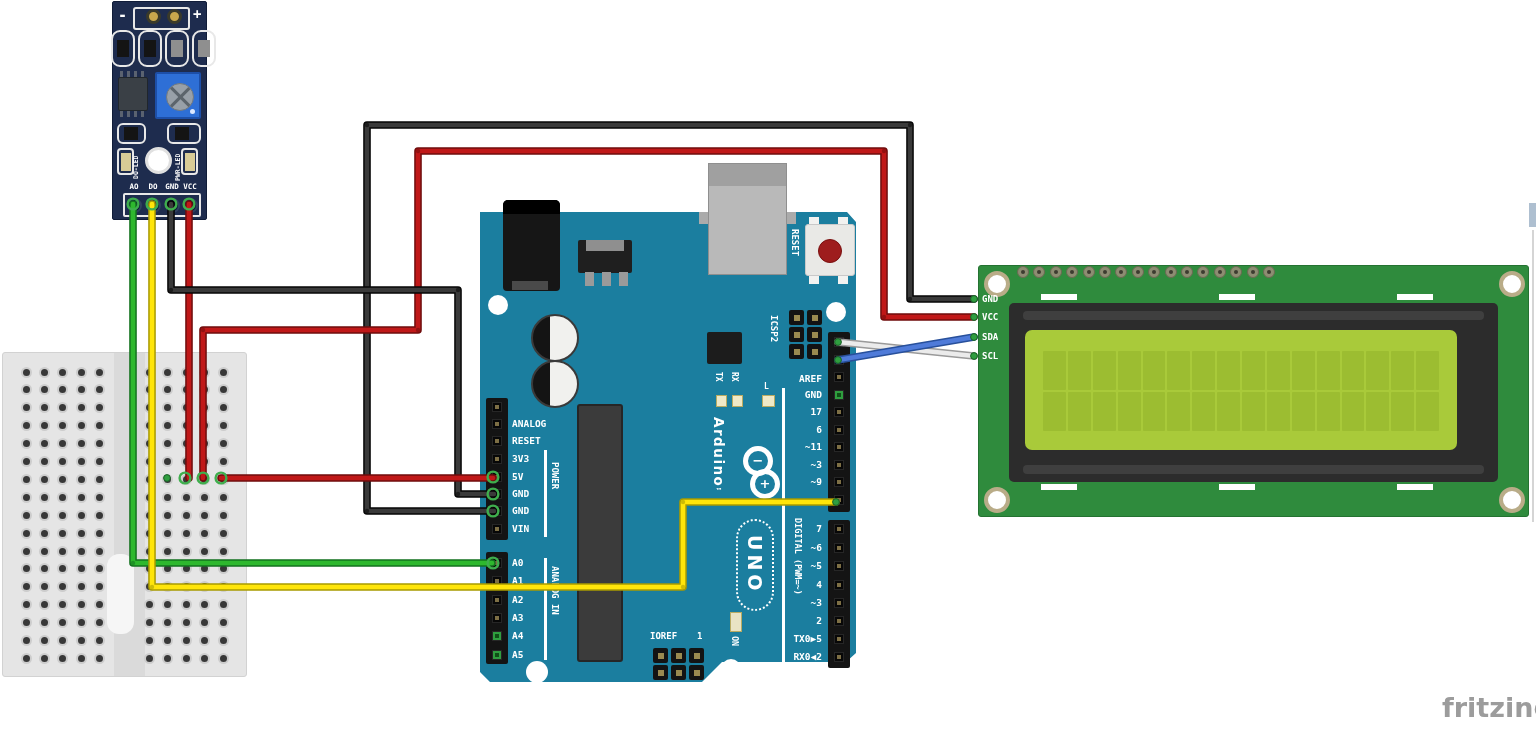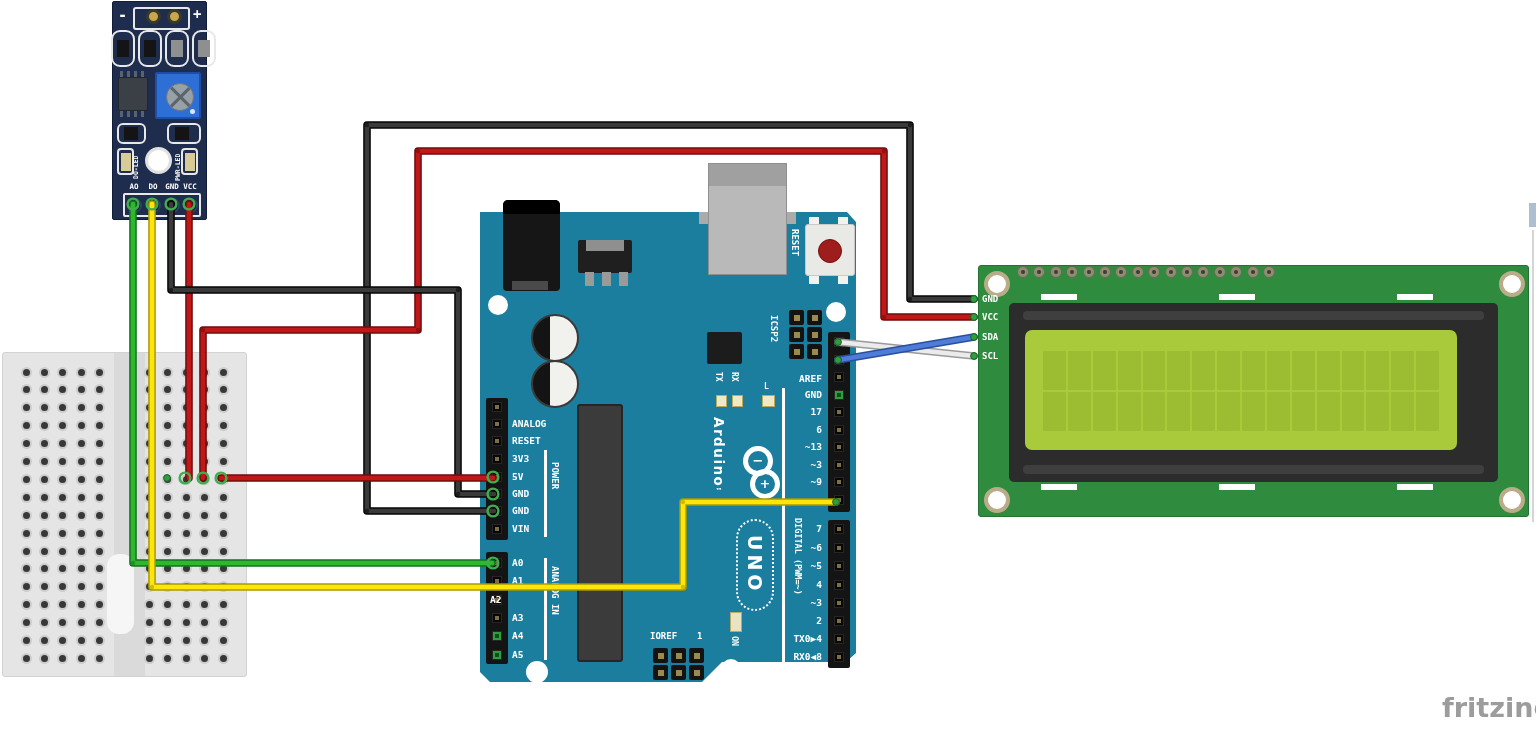--- a/index.html
+++ b/index.html
@@ -331,63 +331,63 @@
         <div class="apin" style="left: 834px; top: 355px;"></div>
         <div class="apin" style="left: 834px; top: 372px;"></div>
         <div class="plabel" style="top: 373px; left: 764px; width: 58px; text-align: right;">AREF</div>
         <div class="apin green" style="left: 834px; top: 390px;"></div>
         <div class="plabel" style="top: 389px; left: 764px; width: 58px; text-align: right;">GND</div>
         <div class="apin" style="left: 834px; top: 407px;"></div>
         <div class="plabel" style="top: 406px; left: 764px; width: 58px; text-align: right;">17</div>
         <div class="apin" style="left: 834px; top: 425px;"></div>
         <div class="plabel" style="top: 424px; left: 764px; width: 58px; text-align: right;">6</div>
         <div class="apin" style="left: 834px; top: 442px;"></div>
-        <div class="plabel" style="top: 441px; left: 764px; width: 58px; text-align: right;">~13</div>
+        <div class="plabel" style="top: 441px; left: 764px; width: 58px; text-align: right;">~11</div>
         <div class="apin" style="left: 834px; top: 460px;"></div>
         <div class="plabel" style="top: 459px; left: 764px; width: 58px; text-align: right;">~3</div>
         <div class="apin" style="left: 834px; top: 477px;"></div>
         <div class="plabel" style="top: 476px; left: 764px; width: 58px; text-align: right;">~9</div>
         <div class="apin" style="left: 834px; top: 495px;"></div>
         <div class="apin" style="left: 834px; top: 524px;"></div>
         <div class="plabel" style="top: 523px; left: 764px; width: 58px; text-align: right;">7</div>
         <div class="apin" style="left: 834px; top: 543px;"></div>
         <div class="plabel" style="top: 542px; left: 764px; width: 58px; text-align: right;">~6</div>
         <div class="apin" style="left: 834px; top: 561px;"></div>
         <div class="plabel" style="top: 560px; left: 764px; width: 58px; text-align: right;">~5</div>
         <div class="apin" style="left: 834px; top: 580px;"></div>
         <div class="plabel" style="top: 579px; left: 764px; width: 58px; text-align: right;">4</div>
         <div class="apin" style="left: 834px; top: 598px;"></div>
         <div class="plabel" style="top: 597px; left: 764px; width: 58px; text-align: right;">~3</div>
         <div class="apin" style="left: 834px; top: 616px;"></div>
         <div class="plabel" style="top: 615px; left: 764px; width: 58px; text-align: right;">2</div>
         <div class="apin" style="left: 834px; top: 634px;"></div>
-        <div class="plabel" style="top: 633px; left: 764px; width: 58px; text-align: right;">TX0▶4</div>
+        <div class="plabel" style="top: 633px; left: 764px; width: 58px; text-align: right;">TX0▶5</div>
         <div class="apin" style="left: 834px; top: 652px;"></div>
-        <div class="plabel" style="top: 651px; left: 764px; width: 58px; text-align: right;">RX0◀8</div>
+        <div class="plabel" style="top: 651px; left: 764px; width: 58px; text-align: right;">RX0◀2</div>
         <div class="apin" style="left: 492px; top: 402px;"></div>
         <div class="apin" style="left: 492px; top: 419px;"></div>
         <div class="plabel" style="top: 418px; left: 512px;">ANALOG</div>
         <div class="apin" style="left: 492px; top: 436px;"></div>
         <div class="plabel" style="top: 435px; left: 512px;">RESET</div>
         <div class="apin" style="left: 492px; top: 454px;"></div>
         <div class="plabel" style="top: 453px; left: 512px;">3V3</div>
         <div class="apin" style="left: 492px; top: 472px;"></div>
         <div class="plabel" style="top: 471px; left: 512px;">5V</div>
         <div class="apin" style="left: 492px; top: 489px;"></div>
         <div class="plabel" style="top: 488px; left: 512px;">GND</div>
         <div class="apin" style="left: 492px; top: 506px;"></div>
         <div class="plabel" style="top: 505px; left: 512px;">GND</div>
         <div class="apin" style="left: 492px; top: 524px;"></div>
         <div class="plabel" style="top: 523px; left: 512px;">VIN</div>
         <div class="apin" style="left: 492px; top: 558px;"></div>
         <div class="plabel" style="top: 557px; left: 512px;">A0</div>
         <div class="apin" style="left: 492px; top: 576px;"></div>
         <div class="plabel" style="top: 575px; left: 512px;">A1</div>
         <div class="apin" style="left: 492px; top: 595px;"></div>
-        <div class="plabel" style="top: 594px; left: 490px;">A2</div>
+        <div class="plabel" style="top: 594px; left: 512px;">A2</div>
         <div class="apin" style="left: 492px; top: 613px;"></div>
         <div class="plabel" style="top: 612px; left: 512px;">A3</div>
         <div class="apin green" style="left: 492px; top: 631px;"></div>
         <div class="plabel" style="top: 630px; left: 512px;">A4</div>
         <div class="apin green" style="left: 492px; top: 650px;"></div>
         <div class="plabel" style="top: 649px; left: 512px;">A5</div>
         <div class="ipad" style="left: 789px; top: 310px;"></div>
         <div class="ipad" style="left: 789px; top: 327px;"></div>
         <div class="ipad" style="left: 789px; top: 344px;"></div>
         <div class="ipad" style="left: 807px; top: 310px;"></div>

